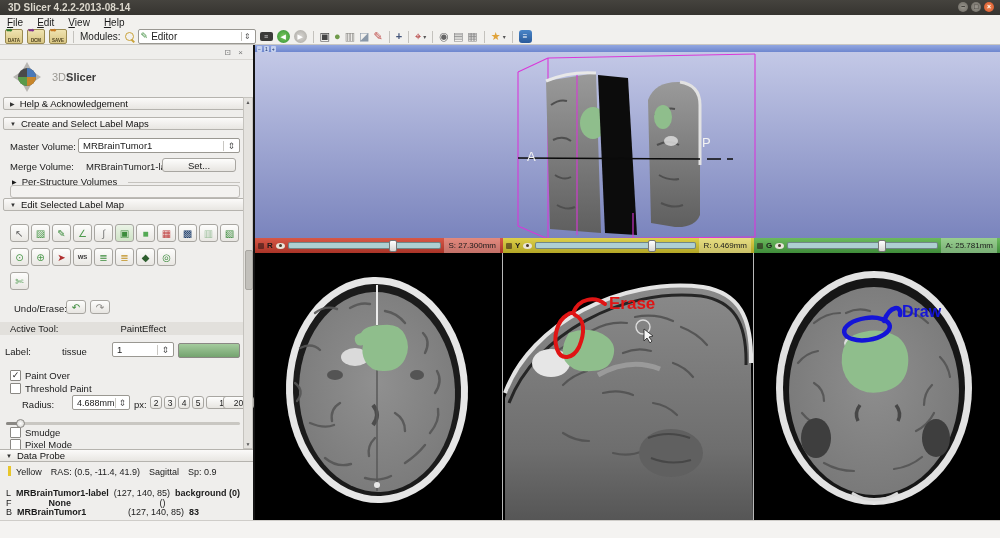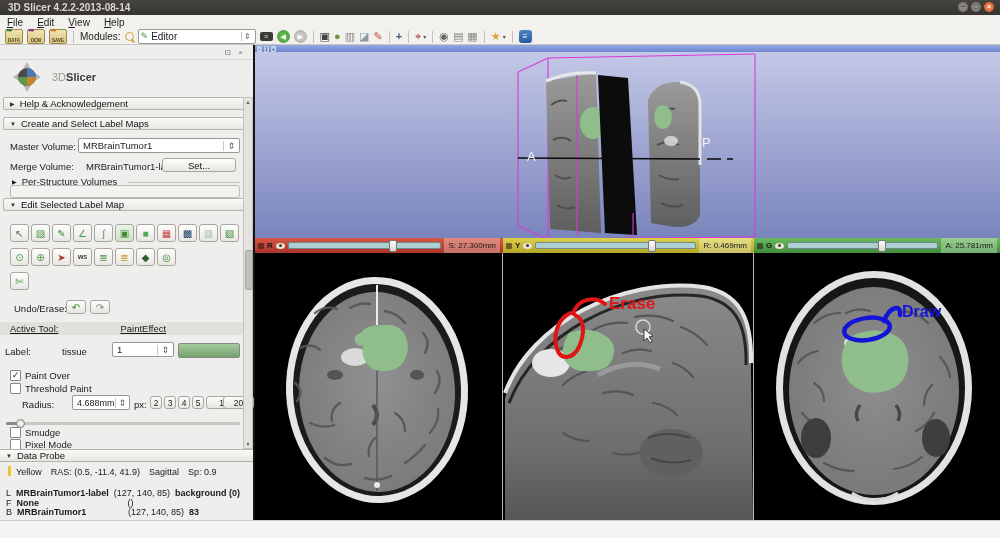--- a/index.html
+++ b/index.html
@@ -267,21 +267,21 @@
     </div>
 
     <span class="flabel" style="left:14px;top:258px;">Undo/Erase:</span>
     <div class="minibtn" style="left:66px;top:255px;color:#3a8a3a;">
       <span>↶</span>
     </div>
     <div class="minibtn" style="left:90px;top:255px;color:#8a8884;">
       <span>↷</span>
     </div>
 
-    <div class="band" style="top:277px;text-decoration:underline;">
+    <div class="band" style="top:277px;">
       <span style="margin-left:10px;">Active Tool:</span>
       <span style="margin-left:62px;">PaintEffect</span>
     </div>
 
     <span class="flabel" style="left:5px;top:301px;">Label:</span>
     <span class="flabel" style="left:62px;top:301px;">tissue</span>
     <div class="fcombo" style="left:112px;top:297px;width:62px;">
       <span>1</span>
       <span class="spin">⇕</span>
     </div>
@@ -344,21 +344,21 @@
       <span>Sp: 0.9</span>
     </div>
     <div class="abs probe" style="left:6px;top:443px;display:flex;gap:5px;white-space:nowrap;">
       <span>L</span>
       <b>MRBrainTumor1-label</b>
       <span>(127, 140, 85)</span>
       <b>background (0)</b>
     </div>
     <div class="abs probe" style="left:6px;top:453px;display:flex;gap:5px;">
       <span>F</span>
-      <b style="width:106px;">None</b>
+      <b style="width:106px;margin-left:32px;">None</b>
       <span>()</span>
     </div>
     <div class="abs probe" style="left:6px;top:462px;display:flex;gap:5px;">
       <span>B</span>
       <b style="width:106px;">MRBrainTumor1</b>
       <span>(127, 140, 85)</span>
       <b>83</b>
     </div>
   </div>
 

